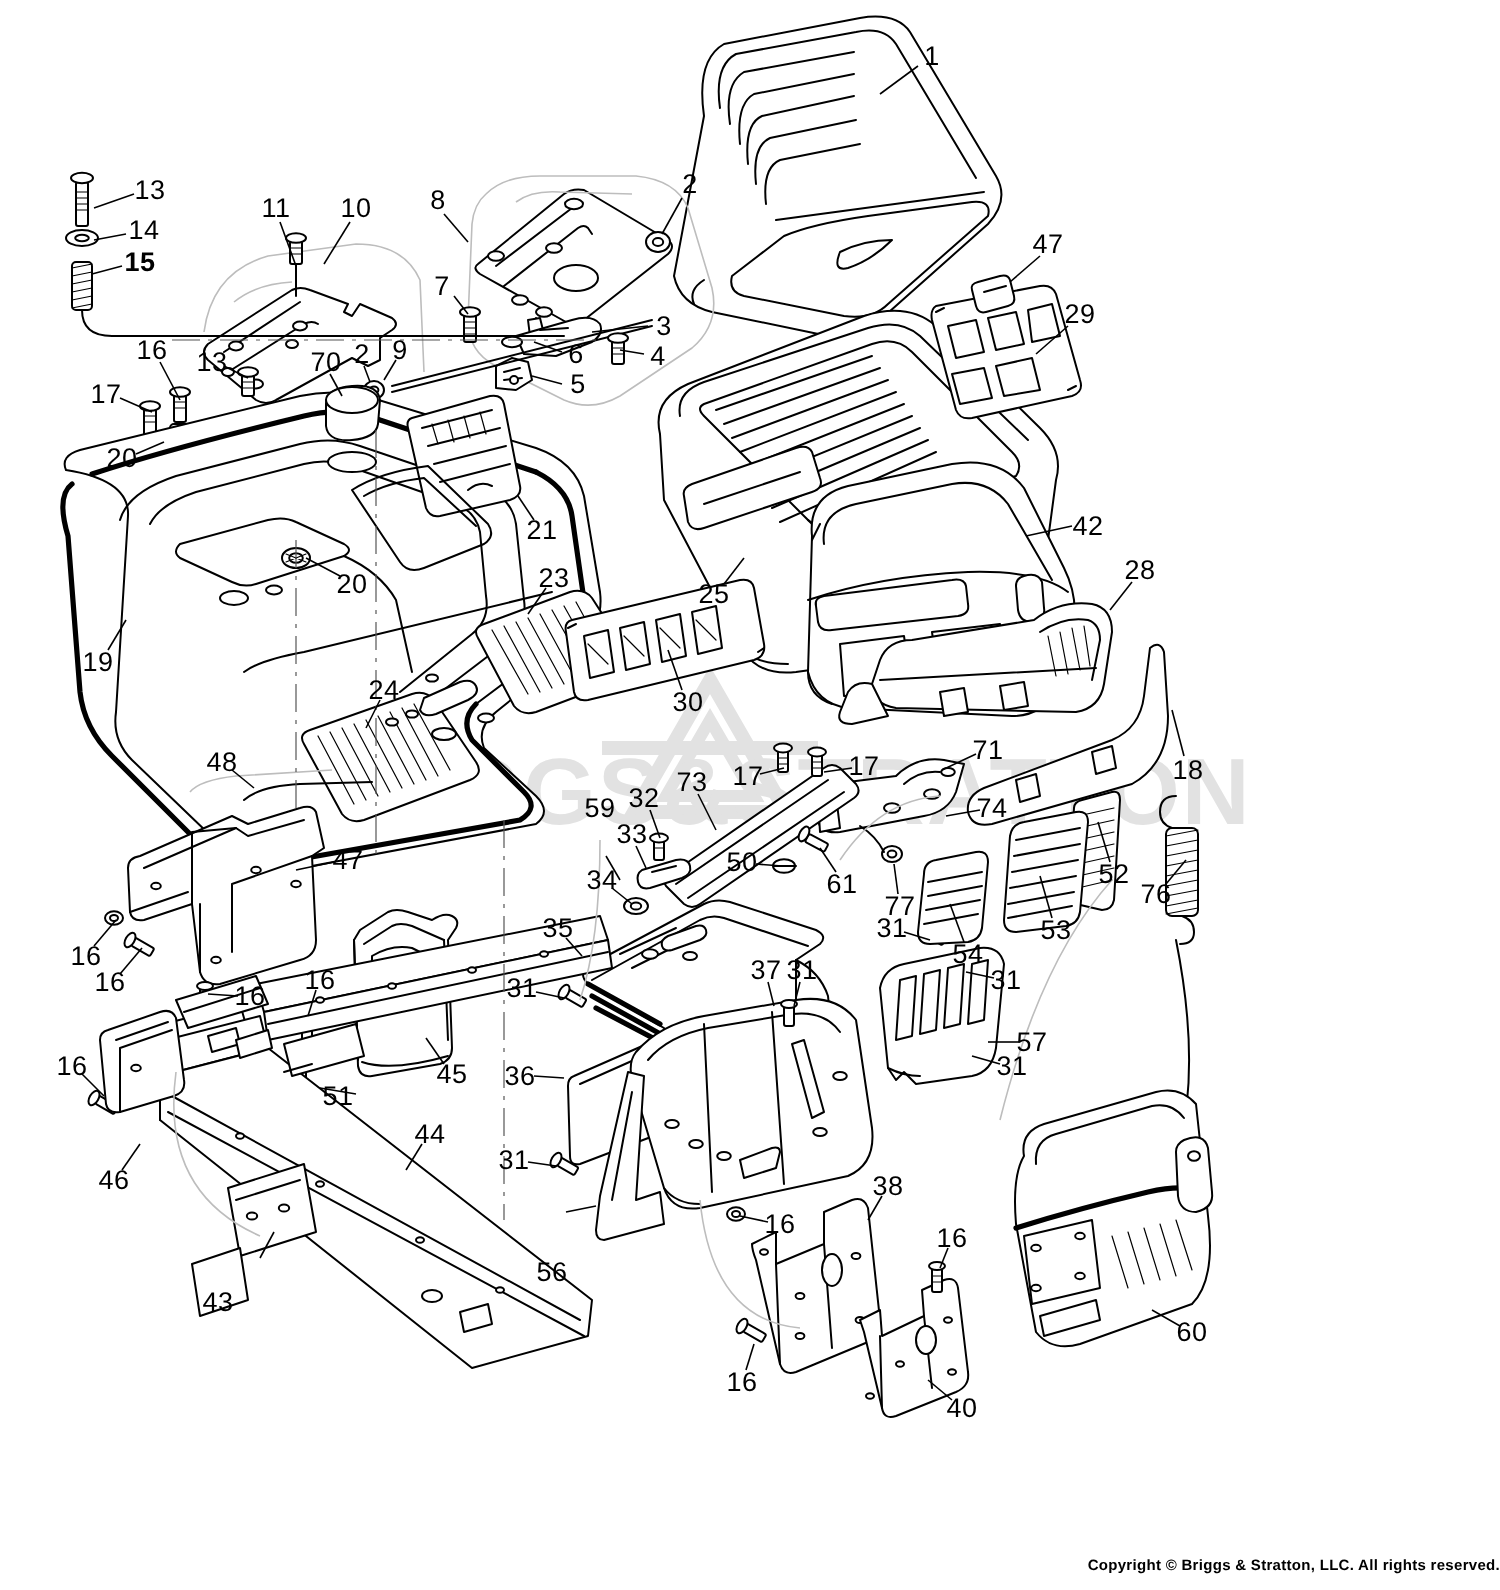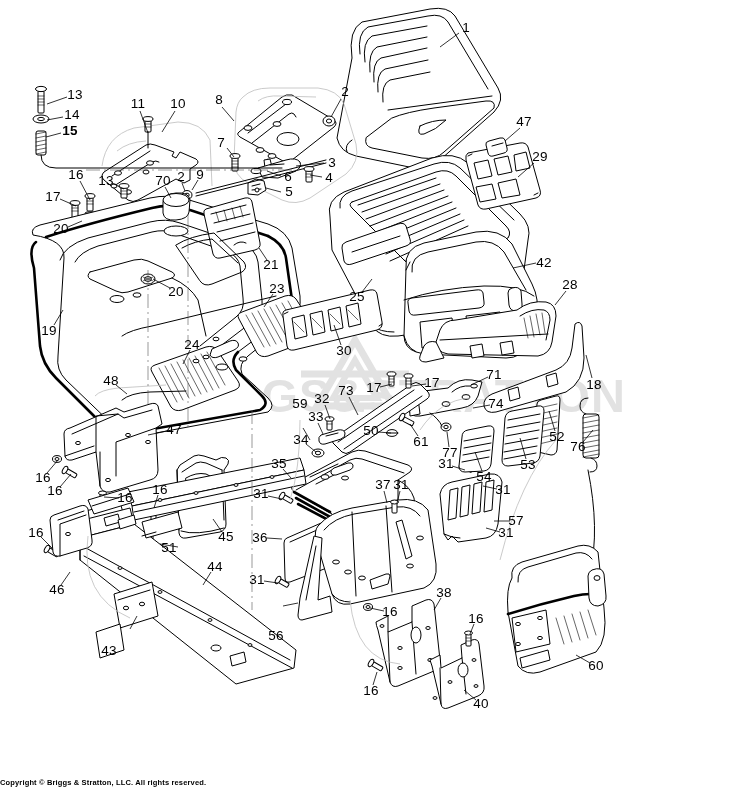--- a/index.html
+++ b/index.html
@@ -32,21 +32,21 @@
     line-height: 1;
     white-space: nowrap;
     transform: translate(-50%, -50%);
     letter-spacing: 0.2px;
   }
   #copyright {
     position: absolute;
     left: 0;
     top: 778px;
     width: 750px;
-    text-align: left;
+    text-align: right;
     font-family: "Liberation Sans", sans-serif;
     font-size: 7.5px;
     font-weight: bold;
     color: #000000;
     letter-spacing: 0.15px;
   }
   .wm-text {
     font-family: "Liberation Sans", sans-serif;
     font-weight: bold;
     font-size: 47px;

